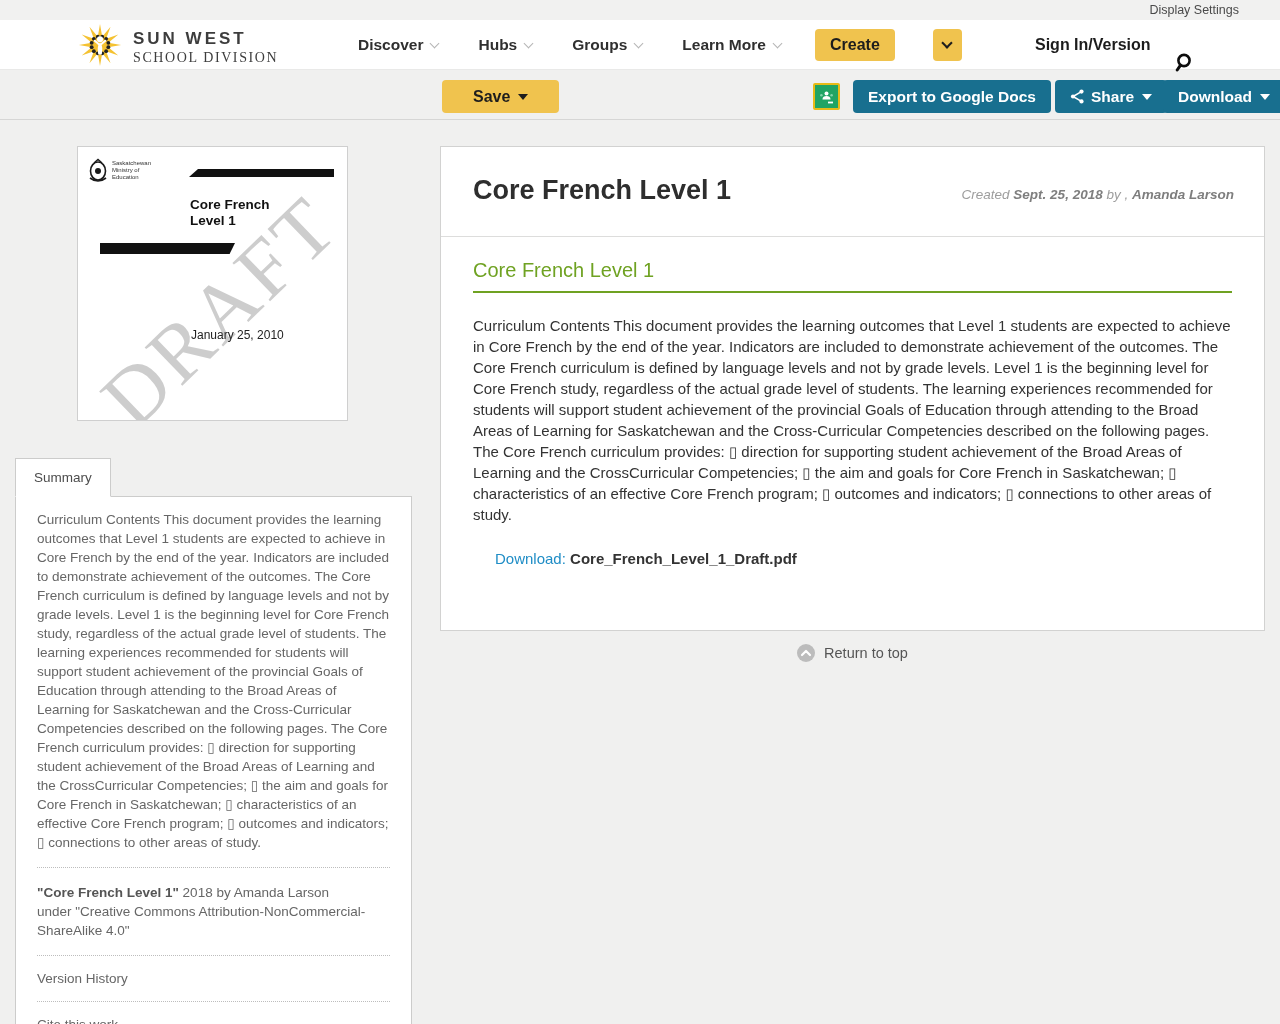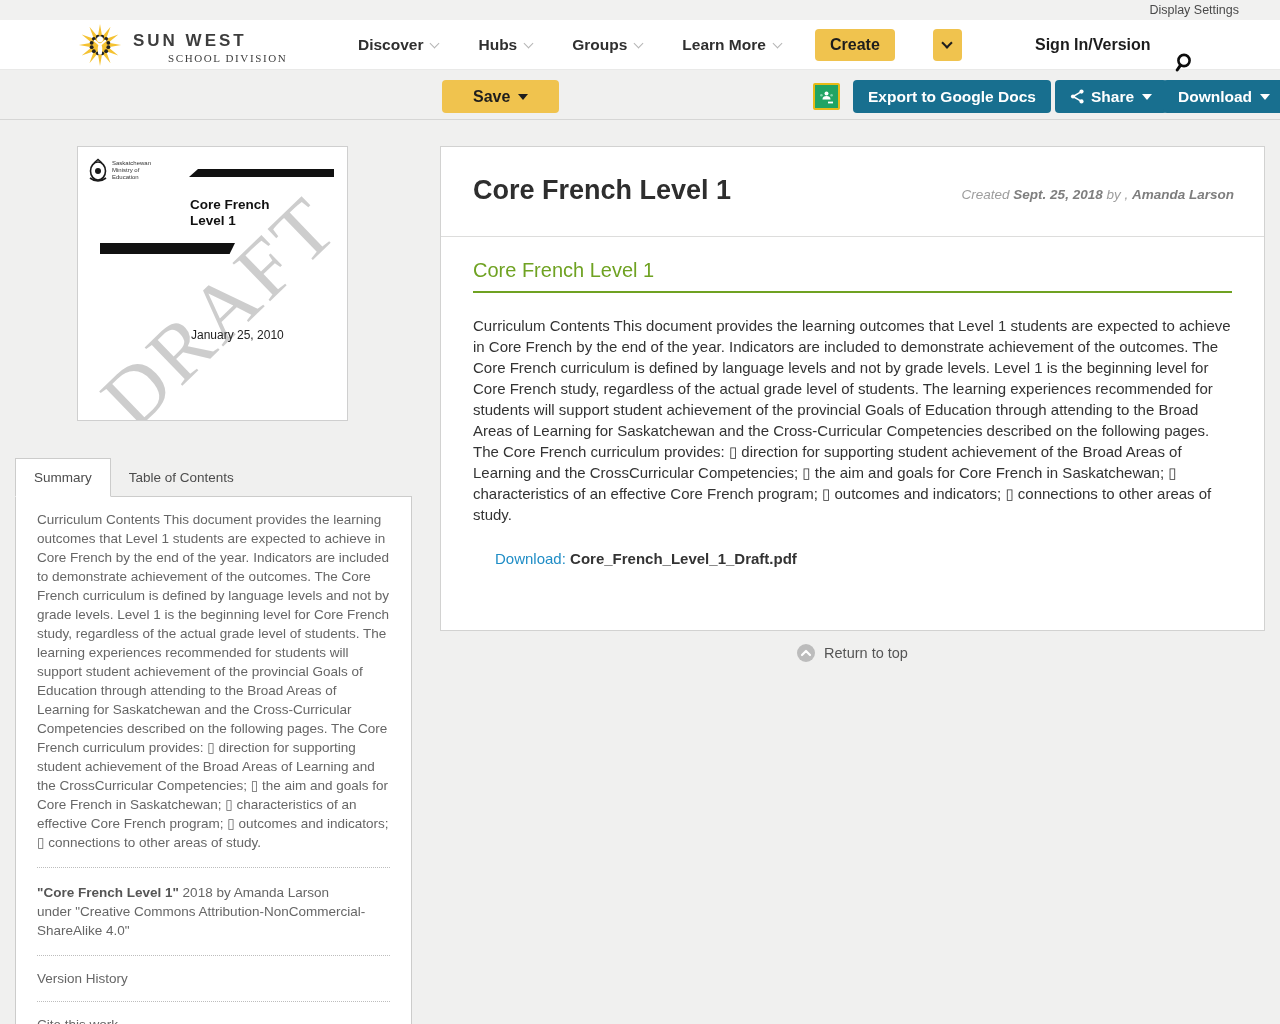--- a/index.html
+++ b/index.html
@@ -8,21 +8,21 @@
 
   
   .topbar { height:20px; background:#f1f1f0; text-align:right; padding-right:41px; }
   .topbar a { font-size:12.5px; color:#4a4a4a; line-height:20px; text-decoration:none; }
 
   
   .navbar { height:50px; background:#ffffff; position:relative; border-bottom:1px solid #e9e9e8; }
   .logo { position:absolute; left:75px; top:2px; display:flex; align-items:center; cursor:pointer; }
   .logo-text { margin-left:8px; color:#3d3d3d; }
   .logo-line1 { font-size:17px; font-weight:bold; letter-spacing:3px; }
-  .logo-line2 { font-size:11px; font-family:"Liberation Serif", serif; letter-spacing:1.6px; margin-top:1px;margin-left:35px; }
+  .logo-line2 { font-size:14px; font-family:"Liberation Serif", serif; letter-spacing:1.6px; margin-top:1px; }
   .nav-menu { position:absolute; left:358px; top:0; height:50px; display:flex; align-items:center; gap:40px; }
   .nav-item { display:flex; align-items:center; font-size:15.5px; font-weight:bold; color:#2f2f2f; cursor:pointer; }
   .chev { display:inline-block; width:7px; height:7px; border-right:1.6px solid #b5b5b5; border-bottom:1.6px solid #b5b5b5; transform:rotate(45deg); margin-left:8px; margin-top:-4px; }
   .create-wrap { position:absolute; left:815px; top:9px; display:flex;gap:36px; }
   .btn-create { background:#f0c34e; border:none; border-radius:4px; height:32px; padding:0 15px; font-size:16px; font-weight:bold; color:#1d1d1d; cursor:pointer; font-family:inherit; }
   .btn-create-dd { background:#f0c34e; border:none; border-radius:4px; height:32px; width:29px; margin-left:2px; cursor:pointer; display:flex; align-items:center; justify-content:center; }
   .chev-dark { width:8px; height:8px; border-right:2.4px solid #1d1d1d; border-bottom:2.4px solid #1d1d1d; transform:rotate(45deg); margin-top:-4px; }
   .signin { position:absolute; left:1035px; top:0; line-height:50px; font-size:16px; font-weight:bold; color:#1c1c1c; text-decoration:none; }
   .search-btn { position:absolute; left:1174px; top:33px; background:none; border:none; cursor:pointer; }
 
@@ -201,21 +201,20 @@
     <div>Core French</div>
     <div>Level 1</div>
   </div>
   <div class="bar2"></div>
   <div class="thumb-date">January 25, 2010</div>
   <div class="draft">DRAFT</div>
 </div>
 
 <div class="tabs">
   <div class="tab active">Summary</div>
-  <div class="tab">Table of Contents</div>
 </div>
 
 <div class="side-card">
   <div class="side-text">Curriculum Contents This document provides the learning outcomes that Level 1 students are expected to achieve in Core French by the end of the year. Indicators are included to demonstrate achievement of the outcomes. The Core French curriculum is defined by language levels and not by grade levels. Level 1 is the beginning level for Core French study, regardless of the actual grade level of students. The learning experiences recommended for students will support student achievement of the provincial Goals of Education through attending to the Broad Areas of Learning for Saskatchewan and the Cross-Curricular Competencies described on the following pages. The Core French curriculum provides: ▯ direction for supporting student achievement of the Broad Areas of Learning and the CrossCurricular Competencies; ▯ the aim and goals for Core French in Saskatchewan; ▯ characteristics of an effective Core French program; ▯ outcomes and indicators; ▯ connections to other areas of study.</div>
   <hr class="dotted">
   <div class="side-text attr">
     <div>
       <b>"Core French Level 1"</b><span> 2018 by Amanda Larson</span>
     </div>
     <div>under "Creative Commons Attribution-NonCommercial-ShareAlike 4.0"</div>

